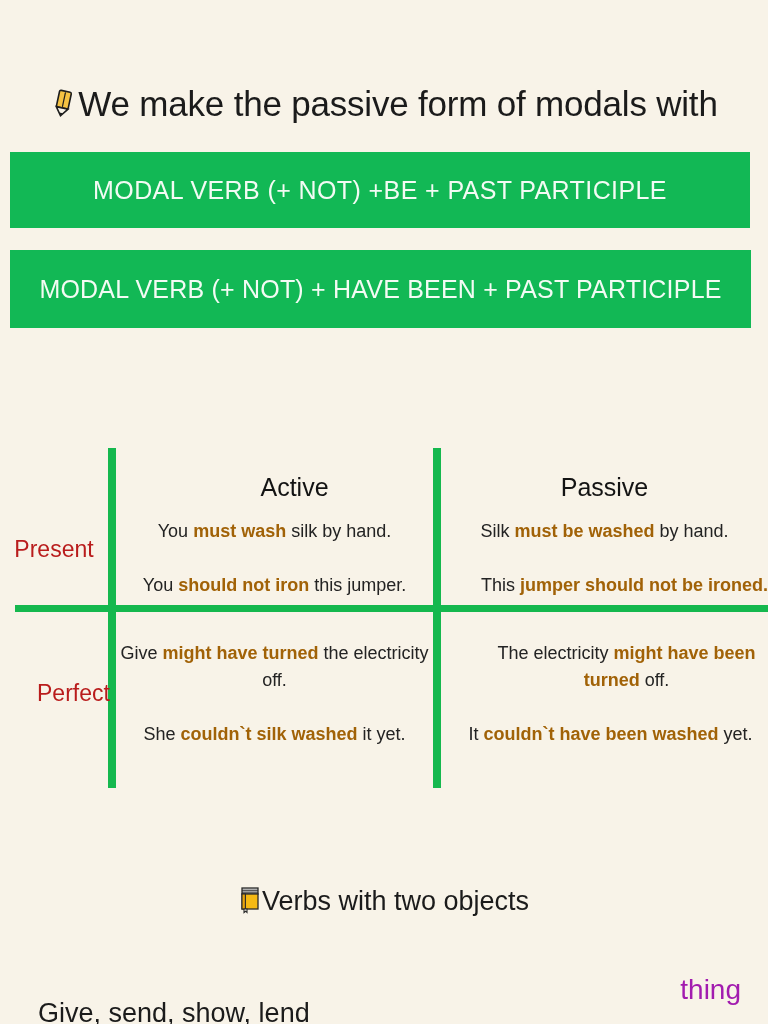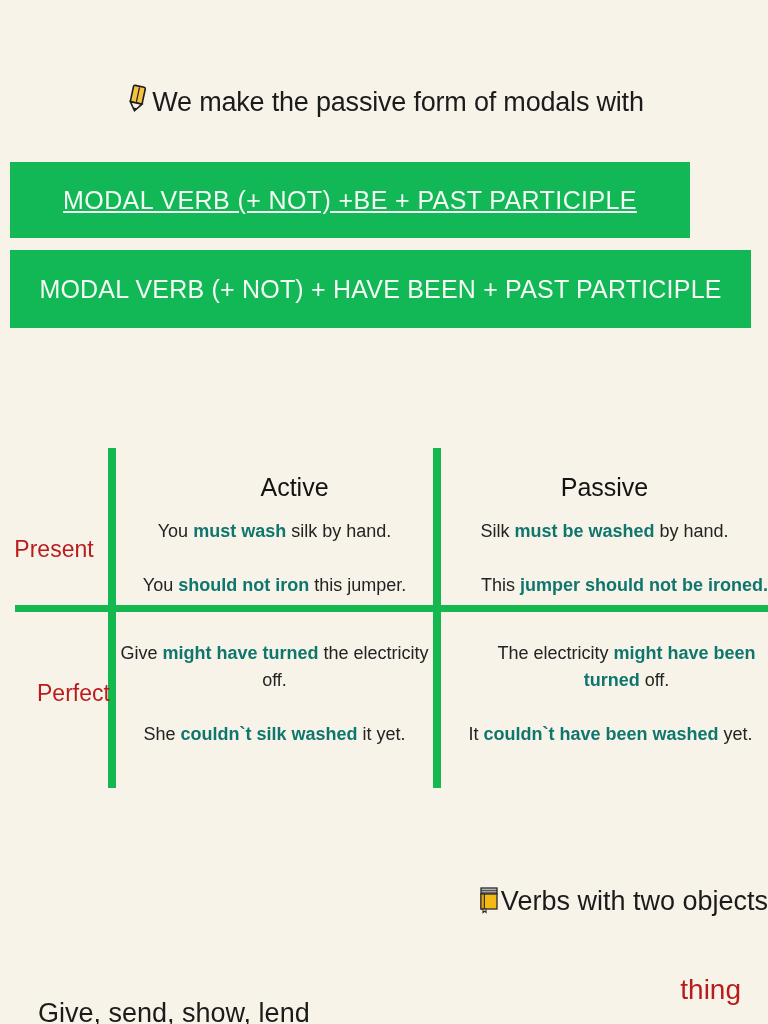--- a/index.html
+++ b/index.html
@@ -24,21 +24,21 @@
     overflow: hidden;
   }
 
   
   .heading {
     position: absolute;
     top: 84px;
     left: 0;
     width: 768px;
     text-align: center;
-    font-size: 27px;
+    font-size: 35px;
     font-weight: 400;
     letter-spacing: -0.2px;
     white-space: nowrap;
     color: #1b1b1b;
   }
   .heading .emoji-pencil {
     display: inline-block;
     vertical-align: -3px;
     margin-right: 2px;
   }
@@ -54,24 +54,23 @@
     display: flex;
     align-items: center;
     justify-content: center;
     font-size: 25px;
     letter-spacing: 0.4px;
     white-space: nowrap;
     font-weight: 400;
   }
   .banner-1 {
     left: 10px;
-    top: 162px;
-    width: 680px;
+    top: 152px;
+    width: 740px;
     height: 76px;
-    text-decoration: underline;
   }
   .banner-2 {
     left: 10px;
     top: 250px;
     width: 741px;
     height: 78px;
     font-size: 25px;
     letter-spacing: 0.2px;
   }
 
@@ -128,42 +127,42 @@
   .col-header-passive { left: 441px; width: 327px; }
 
   
   .cell {
     position: absolute;
     text-align: center;
     font-size: 18px;
     line-height: 1.5;
     color: #232323;
   }
-  .cell b { font-weight: 700; color: #0f766e; }
+  .cell b { font-weight: 700; color: #a16207; }
 
   .cell-active  { left: 116px; width: 317px; }
   .cell-passive { left: 441px; width: 327px; }
 
   .cell-p1a { top: 78px; }
   .cell-p1b { top: 78px; }
   .cell-p2a { top: 132px; }
   .cell-p2b { top: 132px; text-align: right; }
 
   .cell-f1a { top: 200px; }
   .cell-f1b { top: 200px; padding-left: 44px; }
   .cell-f2a { top: 281px; }
   .cell-f2b { top: 281px; margin-left: 6px; }
 
   
   .subheading {
     position: absolute;
     top: 886px;
     left: 0;
     width: 768px;
-    text-align: right;
+    text-align: center;
     font-size: 27px;
     font-weight: 400;
     white-space: nowrap;
     color: #1b1b1b;
   }
   .subheading .emoji-book {
     display: inline-block;
     vertical-align: -4px;
     margin-right: 1px;
   }
@@ -175,21 +174,21 @@
     top: 998px;
     font-size: 27px;
     color: #1b1b1b;
     white-space: nowrap;
   }
   .thing-word {
     position: absolute;
     right: 27px;
     top: 974px;
     font-size: 28px;
-    color: #b91c1c;
+    color: #a21caf;
     white-space: nowrap;
   }
 </style>
 </head>
 <body>
 
 <div class="page">
 
   <div class="heading">
     <span class="ico emoji-pencil">

